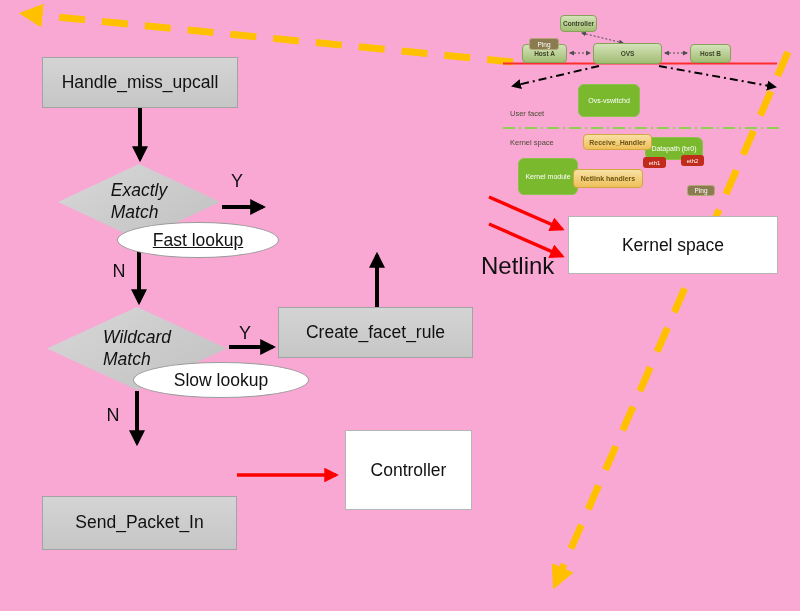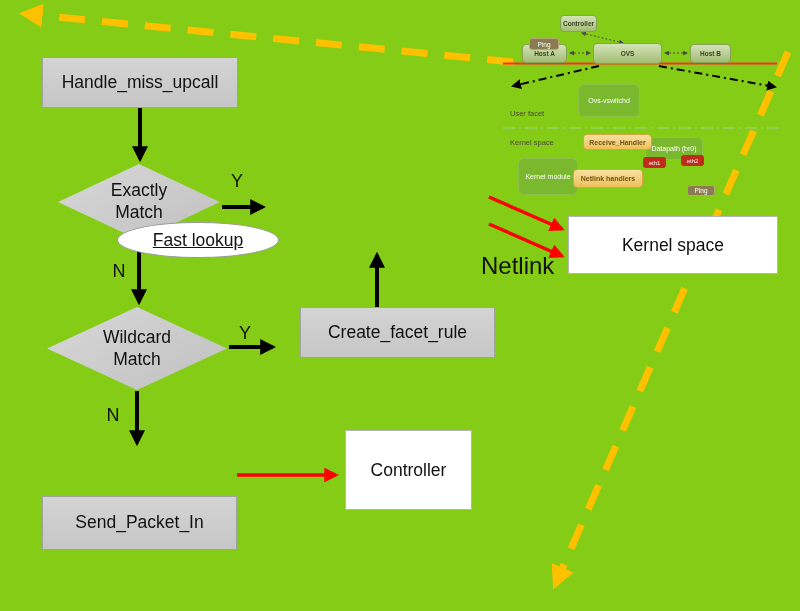--- a/index.html
+++ b/index.html
@@ -1,54 +1,54 @@
 <!DOCTYPE html>
 <html style="--text-dark: #111111; --box-gray-light: #d4d4d4; --box-gray: #c6c6c6; --box-border: #a3a3a3; --white-box-border: #b5b5b5; --arrow-black: #000000; --arrow-red: #ff0000; --arrow-yellow: #ffc000; --inset-green-bright: #7ab82e; --inset-green-light-1: #d4e3b9; --inset-green-light-2: #a2bd74; --inset-green-border: #85a258; --inset-green-text: #ffffff; --inset-lightbox-text: #3c4526; --inset-tan-1: #f8e0a4; --inset-tan-2: #eec05a; --inset-tan-border: #d3a63e; --inset-tan-text: #6e5413; --inset-olive: #8a7c50; --inset-olive-border: #b3a778; --inset-red-box: #c02b1b; --inset-red-line: #ff2d2d; --inset-divider-green: #90d050; --inset-link-gray: #4d4d4d; --inset-label-text: #4a4a33;"><head>
 <meta charset="utf-8">
 <style>
   html,body{margin:0;padding:0;background:#fff;}
   #slide{
-    position:relative;width:800px;height:611px;background:#84cc16;overflow:hidden;
+    position:relative;width:800px;height:611px;background:#f9a8d4;overflow:hidden;
     font-family:"Liberation Sans",sans-serif;color:var(--text-dark,#111);
   }
   svg.layer{position:absolute;left:0;top:0;width:800px;height:611px;}
   
   .gbox{
     position:absolute;box-sizing:border-box;
     background:linear-gradient(180deg,var(--box-gray-light,#d4d4d4),var(--box-gray,#c6c6c6));
     border:1.6px solid var(--box-border,#a3a3a3);
     display:flex;align-items:center;justify-content:center;text-align:center;
     font-size:17.5px;line-height:1.32;white-space:pre-line;
   }
   .diamond{
     position:absolute;box-sizing:border-box;
     background:linear-gradient(150deg,#d8d8d8,#c0c0c0);
     clip-path:polygon(50% 0,100% 50%,50% 100%,0 50%);
-    display:flex;align-items:center;justify-content:center;text-align:center;
-    font-size:17.5px;line-height:1.25;white-space:pre-line;
+    display:flex;align-items:center;justify-content:center;text-align:left;
+    font-size:17.5px;line-height:1.25;white-space:pre-line;font-style:italic;
   }
   .oval{
     position:absolute;box-sizing:border-box;background:#ffffff;
     border:1.2px solid #9b9b9b;border-radius:50%;
     display:flex;align-items:center;justify-content:center;font-size:17.5px;
   }
   .wbox{
     position:absolute;box-sizing:border-box;background:#ffffff;
     border:1.2px solid var(--white-box-border,#b5b5b5);
     display:flex;align-items:center;justify-content:center;font-size:17.5px;
   }
   .elabel{position:absolute;font-size:18px;text-align:center;width:26px;line-height:22px;}
   
   #n-upcall   {left:42px; top:57px;  width:196px;height:51px;}
   #n-exact    {left:58px; top:164px; width:162px;height:76px;}
   #n-fast     {left:117px;top:222px; width:162px;height:36px;text-decoration:underline;}
   #n-handle   {left:269px;top:176px; width:219px;height:73px;}
   #n-wild     {left:47px; top:307px; width:180px;height:83px;}
   #n-slow     {left:133px;top:362px; width:176px;height:36px;}
-  #n-create   {left:278px;top:307px; width:195px;height:51px;margin-left:22px;}
+  #n-create   {left:278px;top:307px; width:195px;height:51px;}
   #n-send     {left:42px; top:448px; width:195px;height:54px;margin-top:48px;}
   #n-ctrl     {left:345px;top:430px; width:127px;height:80px;}
   #n-kspace   {left:568px;top:216px; width:210px;height:58px;}
   #l-y1{left:224px;top:170px;}
   #l-n1{left:106px;top:260px;}
   #l-y2{left:232px;top:322px;}
   #l-n2{left:100px;top:404px;}
   #l-netlink{position:absolute;left:481px;top:252px;font-size:24px;}
   
   .ilight{
@@ -167,20 +167,21 @@
 Match</div>
 
 
   <div class="oval" id="n-fast">Fast lookup</div>
 
   <div class="diamond" id="n-wild">Wildcard
 Match</div>
 
   <div class="gbox" id="n-create">Create_facet_rule</div>
 
+  <div class="oval" id="n-slow">Slow lookup</div>
 
   <div class="gbox" id="n-send">Send_Packet_In</div>
 
   <div class="wbox" id="n-ctrl">Controller</div>
 
   <div class="wbox" id="n-kspace">Kernel space</div>
 
   <div class="elabel" id="l-y1">Y</div>
   <div class="elabel" id="l-n1">N</div>
   <div class="elabel" id="l-y2">Y</div>

